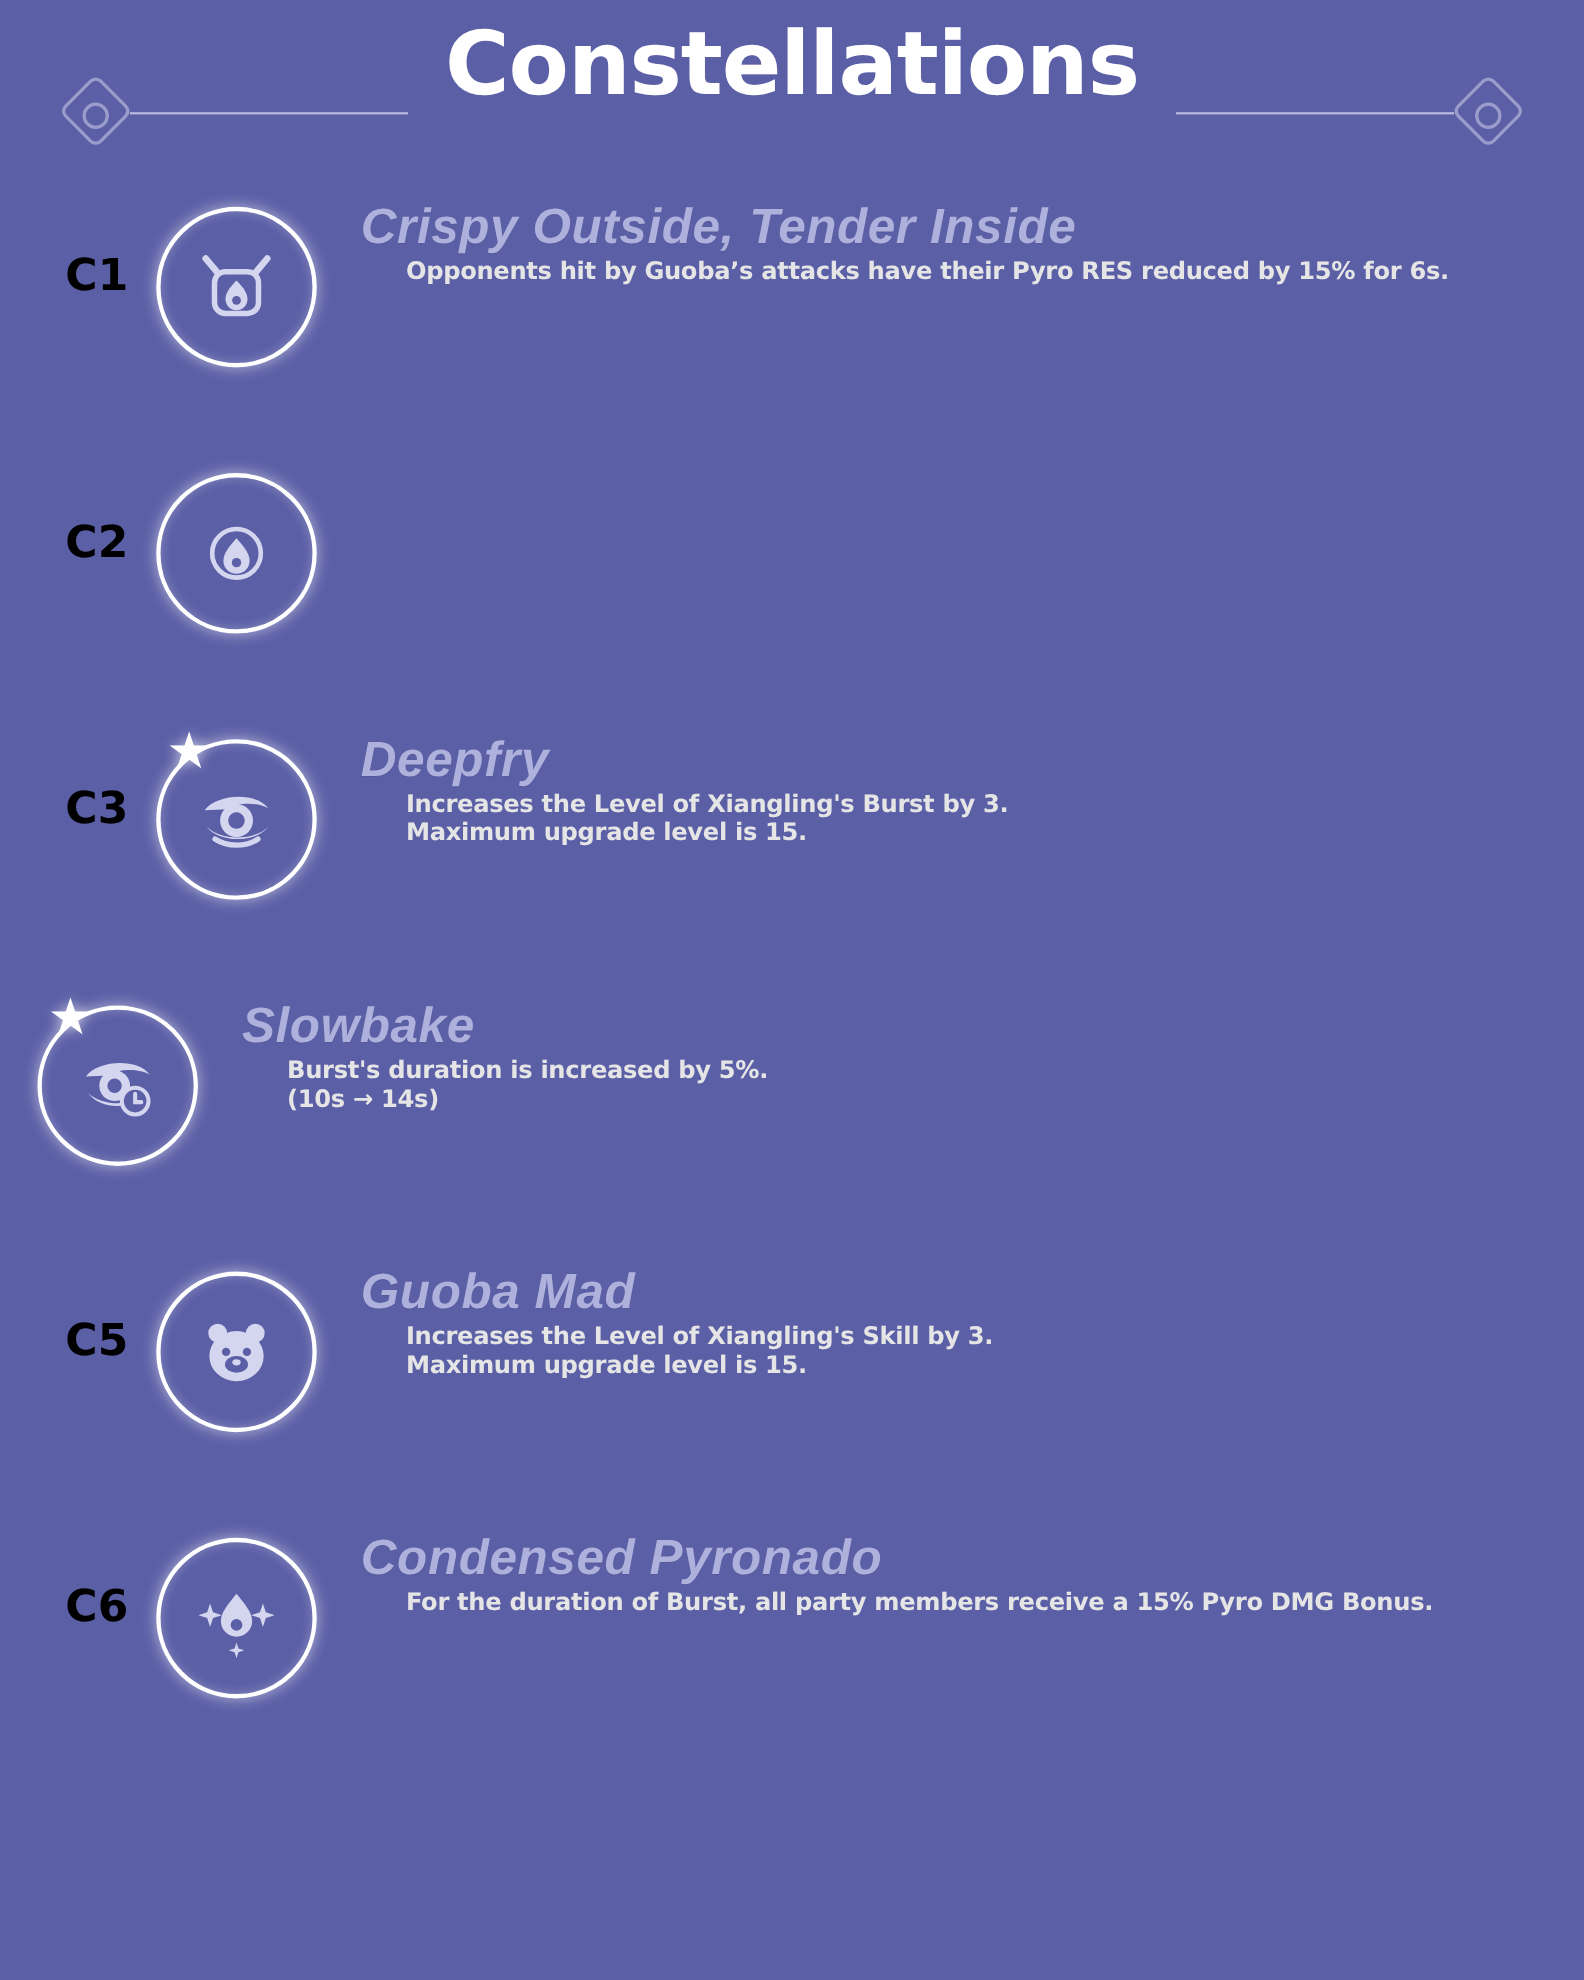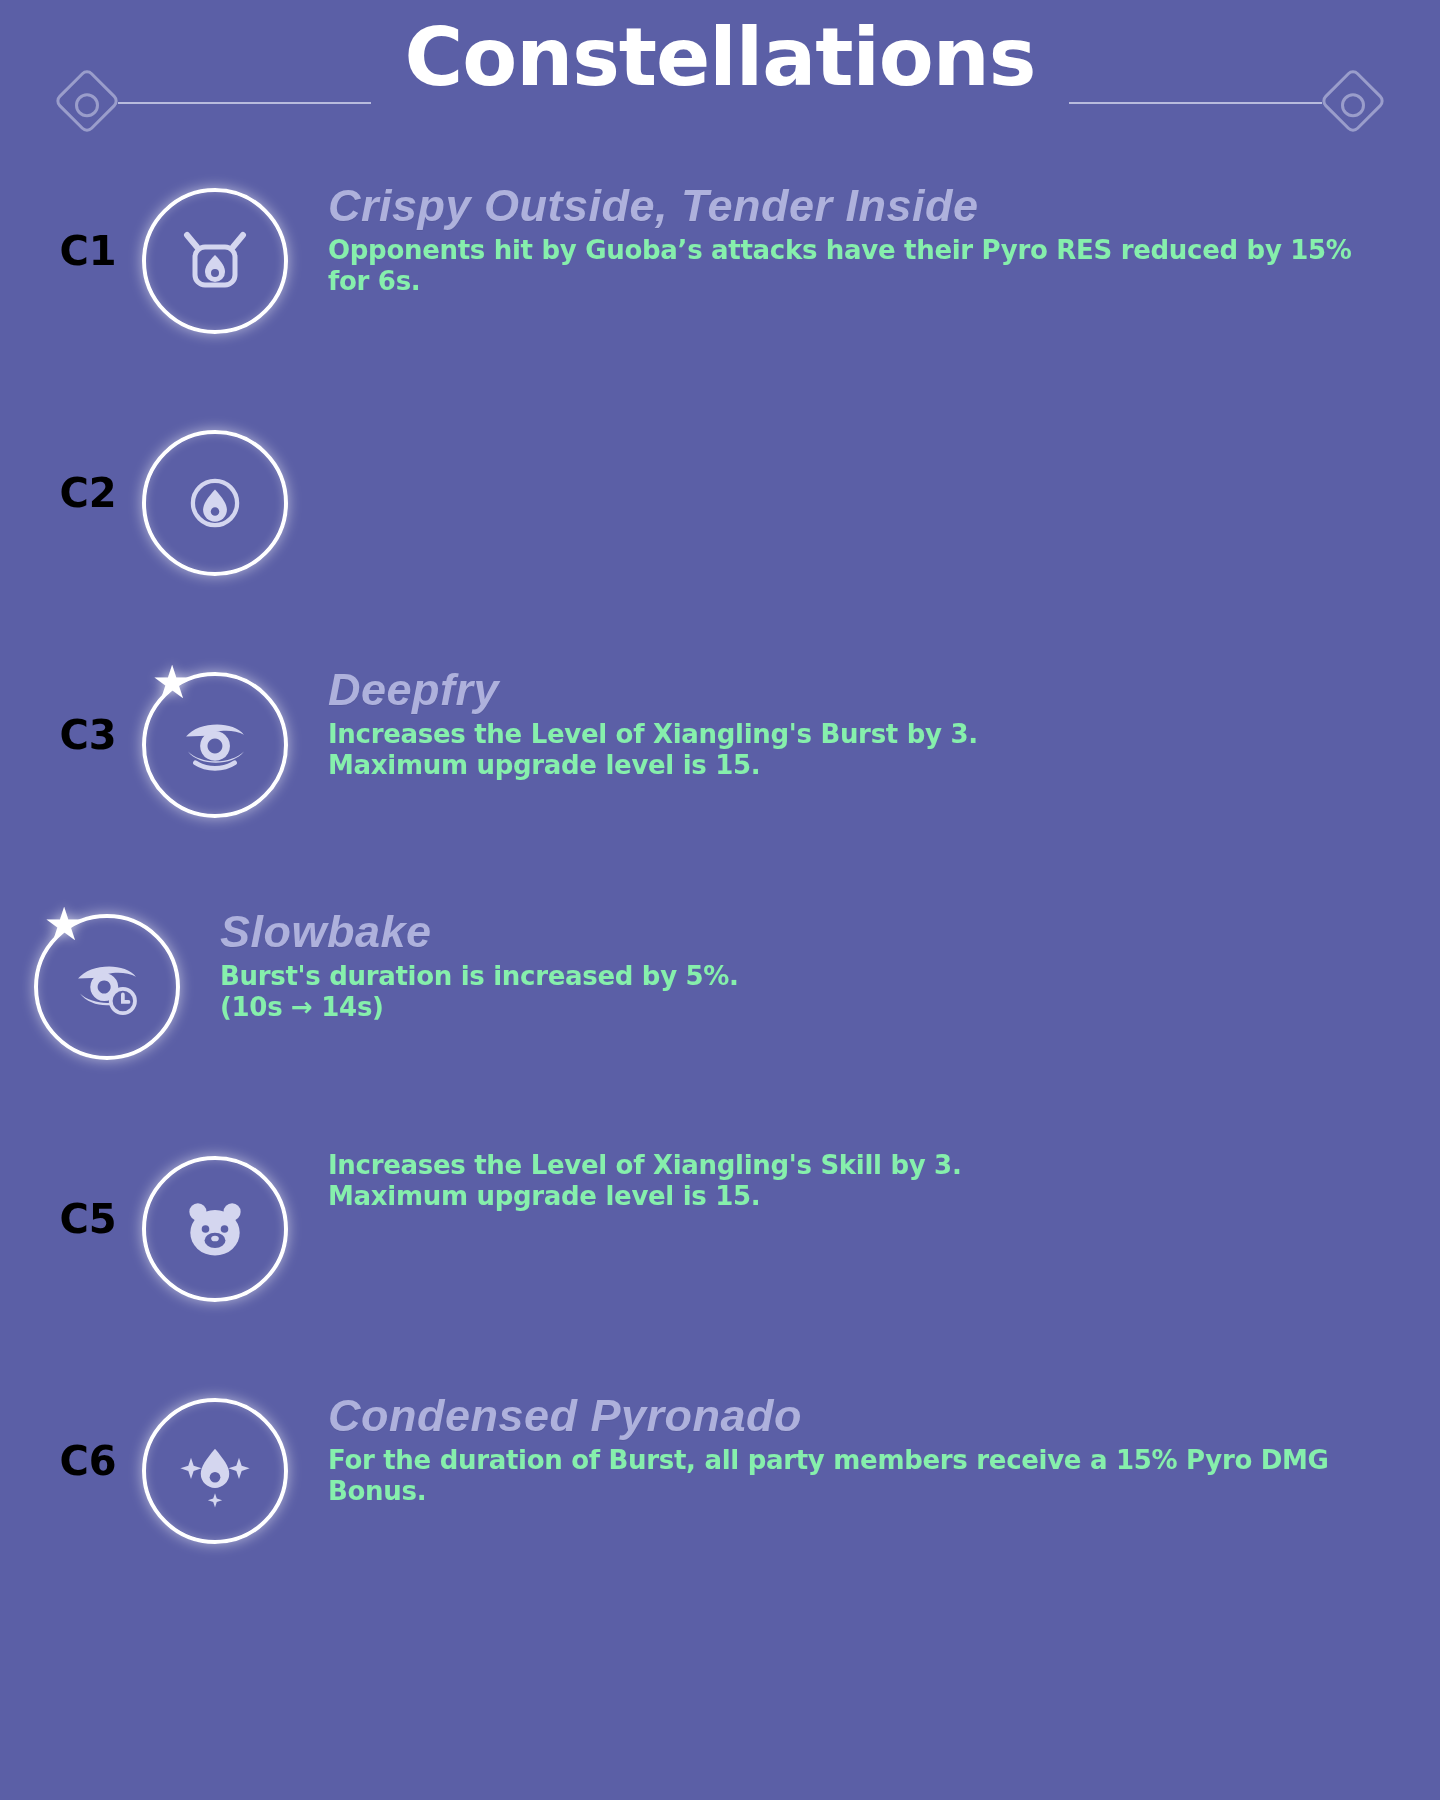--- a/index.html
+++ b/index.html
@@ -156,27 +156,28 @@
     font-size: 45px;
     line-height: 1.05;
     font-family: Liberation Sans, sans-serif;
     font-style: italic;
     font-weight: bold;
     letter-spacing: 0.5px;
     margin-bottom: 6px;
     text-shadow: 0 1px 0 rgba(0,0,0,0.06);
   }
   .const-desc {
-    color: #86efac;
-    font-size: 26px;
+    color: #e5e5e5;
+    font-size: 22px;
     line-height: 1.18;
     font-weight: bold;
     font-family: "DejaVu Sans", sans-serif;
     letter-spacing: -0.3px;
     white-space: pre-line;
+    margin-left: 41px;
   }
 </style>
 </head>
 <body>
 
 <div class="page">
 
   <div class="header">
     <div class="header-line left"></div>
     <div class="header-line right"></div>
@@ -287,20 +288,21 @@
               <ellipse cx="40" cy="44" rx="26" ry="24" fill="#d4d6ef"></ellipse>
               <circle cx="30" cy="40" r="4" fill="#5b5fa6"></circle>
               <circle cx="50" cy="40" r="4" fill="#5b5fa6"></circle>
               <ellipse cx="40" cy="52" rx="11" ry="8" fill="#5b5fa6"></ellipse>
               <ellipse cx="40" cy="50" rx="4" ry="3" fill="#d4d6ef"></ellipse>
             </svg>
           </div>
         </div>
       </div>
       <div class="row-text">
+        <div class="const-name">Guoba Mad</div>
         <div class="const-desc">Increases the Level of Xiangling's Skill by 3.
 Maximum upgrade level is 15.</div>
       </div>
     </div>
 
     <div class="const-row">
       <div class="row-label">C6</div>
       <div class="icon-wrap">
         <div class="icon-circle">
           <div class="icon-glyph">

